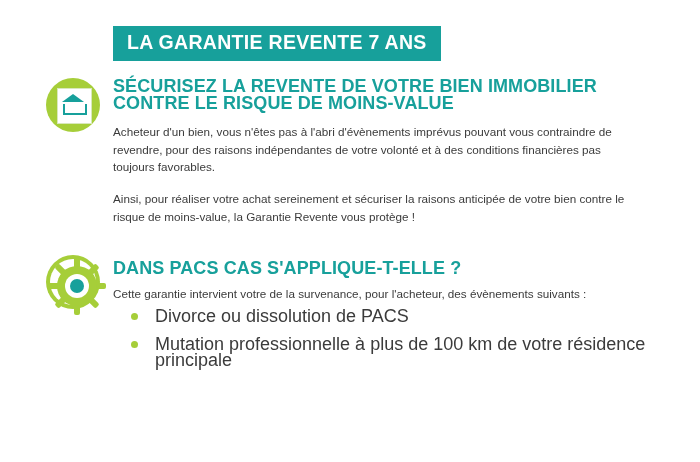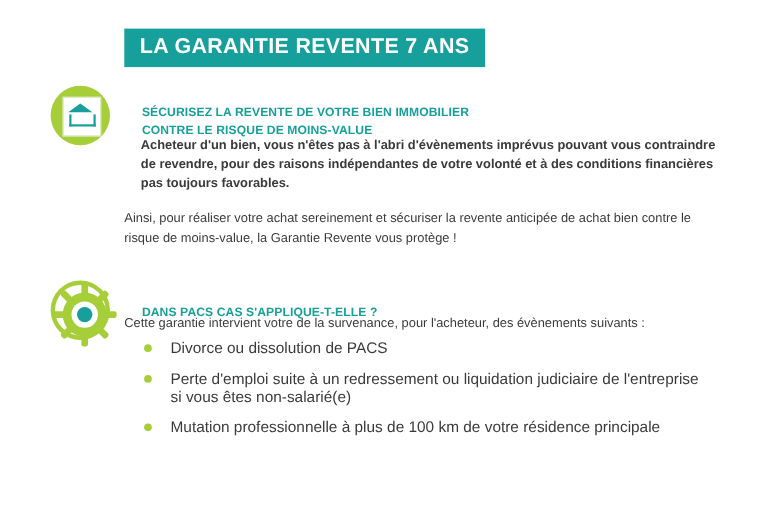--- a/index.html
+++ b/index.html
@@ -135,54 +135,54 @@
     background: #17a09b;
   }
 
   .section-body {
     position: absolute;
     left: 113px;
     top: 0;
     width: 530px;
   }
   h2.heading {
-    margin: 16px;
+    margin: 0;
     color: #17a09b;
-    font-size: 11px;
+    font-size: 18px;
     font-weight: bold;
     line-height: 17px;
     letter-spacing: 0.1px;
   }
   p.para {
     margin: 0;
     font-size: 11.7px;
     line-height: 17.5px;
     color: #3b3b3b;
   }
   .sec1-head { position: absolute; left: 0; top: 0; width: 530px; }
-  .sec1-p1 { position: absolute; left: 15px; top: 45px; width: 528px; font-weight: bold; }
+  .sec1-p1 { position: absolute; left: 0; top: 45px; width: 528px; }
   .sec1-p2 { position: absolute; left: 0; top: 112px; width: 520px; }
 
   .sec2-head { position: absolute; left: 0; top: 5px; width: 530px; }
   .sec2-p1 { position: absolute; left: 0; top: 30px; width: 520px; }
 
   ul.bullets {
     position: absolute;
     left: 16px;
     top: 53px;
     margin: 0;
     padding: 0;
     list-style: none;
     width: 520px;
   }
   ul.bullets li {
     position: relative;
     padding-left: 26px;
     margin-bottom: 11px;
-    font-size: 14px;
+    font-size: 18px;
     line-height: 16.5px;
     color: #3b3b3b;
   }
   ul.bullets li::before {
     content: "";
     position: absolute;
     left: 2px;
     top: 5px;
     width: 7px;
     height: 7px;
@@ -203,21 +203,21 @@
       <div class="icon-inner-white"></div>
       <div class="icon-doc-roof"></div>
       <div class="icon-doc-base"></div>
     </div>
     <div class="section-body">
       <h2 class="heading sec1-head">
         <span>SÉCURISEZ LA REVENTE DE VOTRE BIEN IMMOBILIER</span><br>
         <span>CONTRE LE RISQUE DE MOINS-VALUE</span>
       </h2>
       <p class="para sec1-p1">Acheteur d'un bien, vous n'êtes pas à l'abri d'évènements imprévus pouvant vous contraindre de revendre, pour des raisons indépendantes de votre volonté et à des conditions financières pas toujours favorables.</p>
-      <p class="para sec1-p2">Ainsi, pour réaliser votre achat sereinement et sécuriser la revente anticipée de achat bien contre le risque de moins-value, la Garantie Revente vous protège !</p>
+      <p class="para sec1-p2">Ainsi, pour réaliser votre achat sereinement et sécuriser la raisons anticipée de votre bien contre le risque de moins-value, la Garantie Revente vous protège !</p>
     </div>
   </div>
 
   <div class="section section-2">
     <div class="icon-wrap">
       <div class="icon-circle"></div>
       <div class="icon-gear-outer">
         <div class="gear-tooth" style="transform: rotate(0deg);"></div>
         <div class="gear-tooth" style="transform: rotate(45deg);"></div>
         <div class="gear-tooth" style="transform: rotate(90deg);"></div>
@@ -225,19 +225,18 @@
         <div class="icon-gear-body"></div>
         <div class="icon-gear-hole"></div>
         <div class="icon-gear-core"></div>
       </div>
     </div>
     <div class="section-body">
       <h2 class="heading sec2-head">DANS PACS CAS S'APPLIQUE-T-ELLE ?</h2>
       <p class="para sec2-p1">Cette garantie intervient votre de la survenance, pour l'acheteur, des évènements suivants :</p>
       <ul class="bullets">
         <li>Divorce ou dissolution de PACS</li>
-        <li>Perte d'emploi suite à un redressement ou liquidation judiciaire de l'entreprise si vous êtes non-salarié(e)</li>
         <li>Mutation professionnelle à plus de 100 km  de votre résidence principale</li>
       </ul>
     </div>
   </div>
 
 </div>
 
 </body></html>

